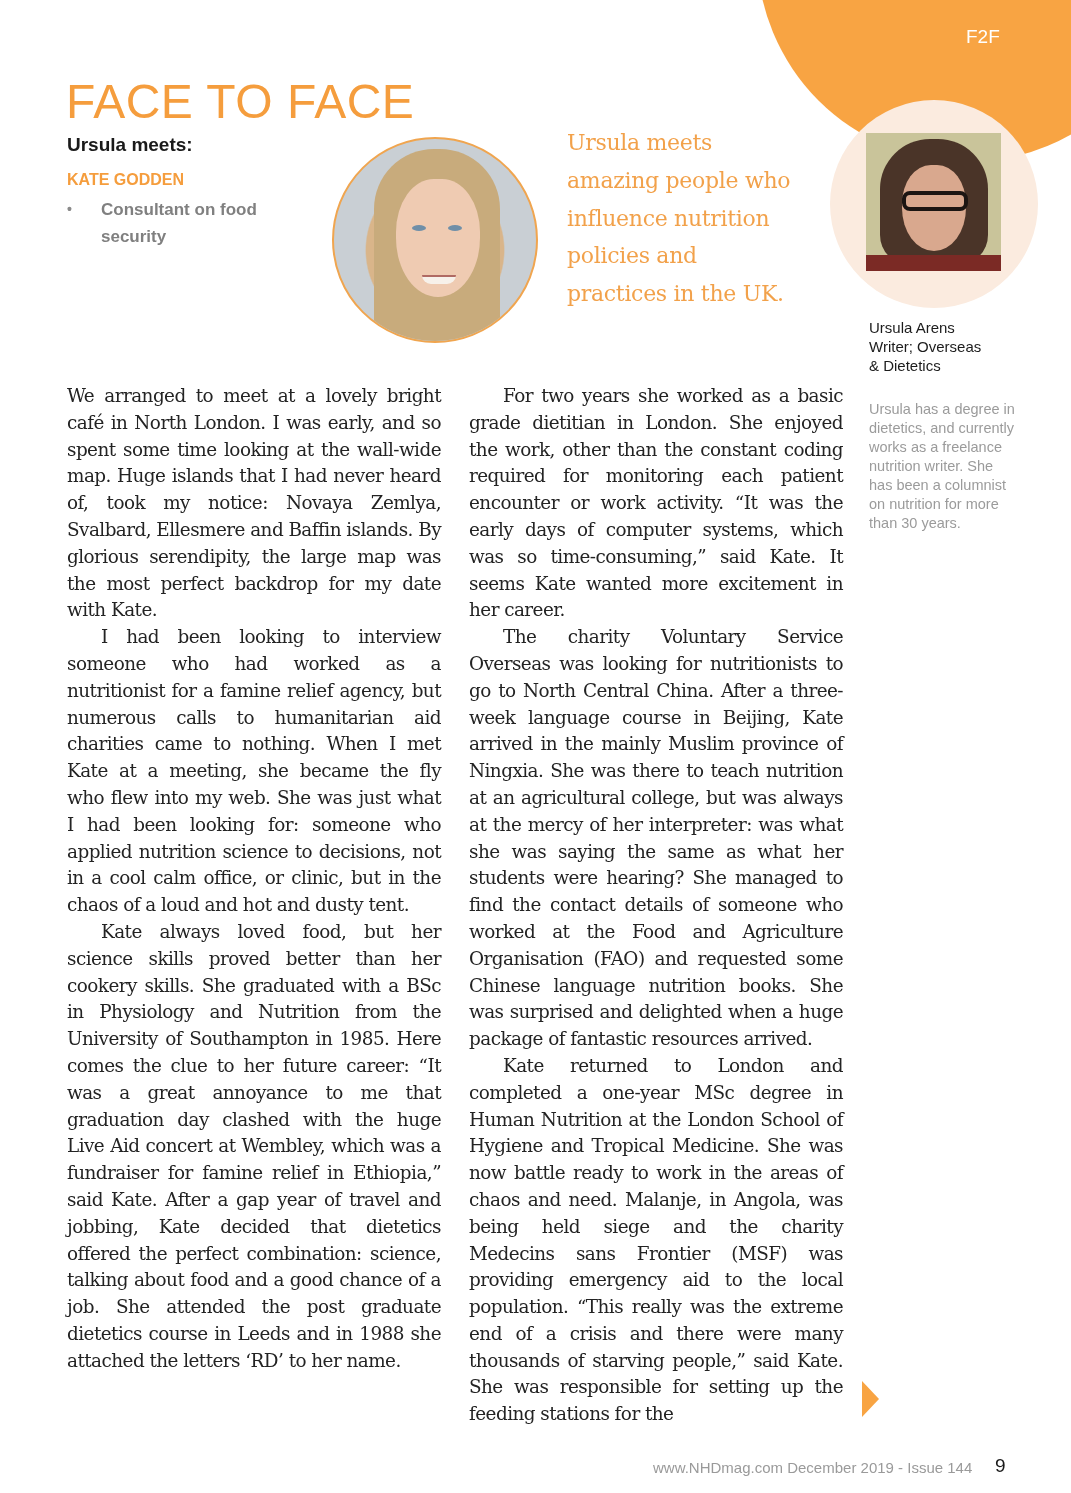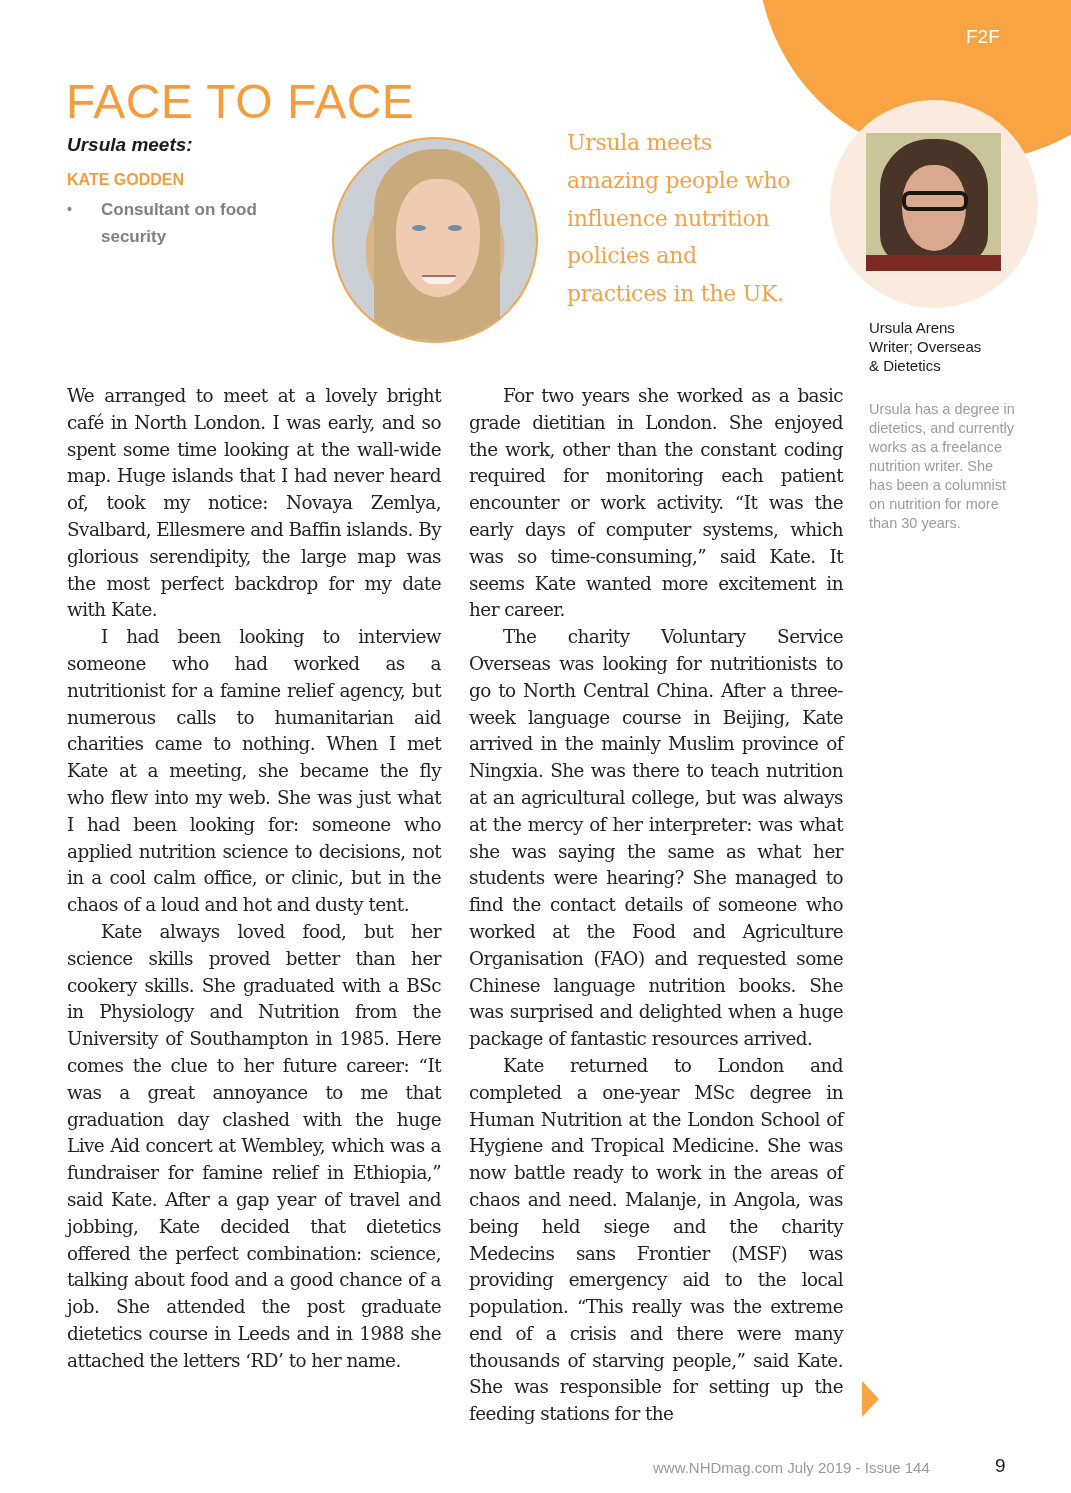--- a/index.html
+++ b/index.html
@@ -12,21 +12,21 @@
     }
     .section-tag {
       position: absolute; left: 966px; top: 26px; font-size: 19px; color: #ffffff;
       font-family: "Liberation Sans", sans-serif;
     }
     .page-title {
       position: absolute; left: 66px; top: 74px; font-size: 48px; font-weight: 400;
       color: #f59d3d; letter-spacing: 0.5px; font-family: "Liberation Sans", sans-serif;
     }
     .meets-label {
-      position: absolute; left: 67px; top: 134px; font-size: 19px; font-weight: 700; color: #1a1a1a; font-style: italic;
+      position: absolute; left: 67px; top: 134px; font-size: 19px; font-weight: 700; color: #1a1a1a;
     }
     .subject-name {
       position: absolute; left: 67px; top: 171px; font-size: 16px; font-weight: 700; color: #f59d3d;
     }
     .roles {
       position: absolute; left: 67px; top: 196px; width: 250px; list-style: none;
       font-size: 17px; font-weight: 700; color: #808080; line-height: 27px;
     }
     .roles li { position: relative; padding-left: 34px; }
     .roles li::before {
@@ -141,14 +141,14 @@
 </div>
 
 <div class="article-col col-right">
   <p>For two years she worked as a basic grade dietitian in London. She enjoyed the work, other than the constant coding required for monitoring each patient encounter or work activity. “It was the early days of computer systems, which was so time-consuming,” said Kate. It seems Kate wanted more excitement in her career.</p>
   <p>The charity Voluntary Service Overseas was looking for nutritionists to go to North Central China. After a three-week language course in Beijing, Kate arrived in the mainly Muslim province of Ningxia. She was there to teach nutrition at an agricultural college, but was always at the mercy of her interpreter: was what she was saying the same as what her students were hearing? She managed to find the contact details of someone who worked at the Food and Agriculture Organisation (FAO) and requested some Chinese language nutrition books. She was surprised and delighted when a huge package of fantastic resources arrived.</p>
   <p>Kate returned to London and completed a one-year MSc degree in Human Nutrition at the London School of Hygiene and Tropical Medicine. She was now battle ready to work in the areas of chaos and need. Malanje, in Angola, was being held siege and the charity Medecins sans Frontier (MSF) was providing emergency aid to the local population. “This really was the extreme end of a crisis and there were many thousands of starving people,” said Kate. She was responsible for setting up the feeding stations for the</p>
 </div>
 
 <div class="continue-arrow"></div>
 
-<div class="footer-text">www.NHDmag.com  July 2019 - Issue 144</div>
+<div class="footer-text">www.NHDmag.com  December 2019 - Issue 144</div>
 <div class="page-number">9</div>
 
 </body></html>

